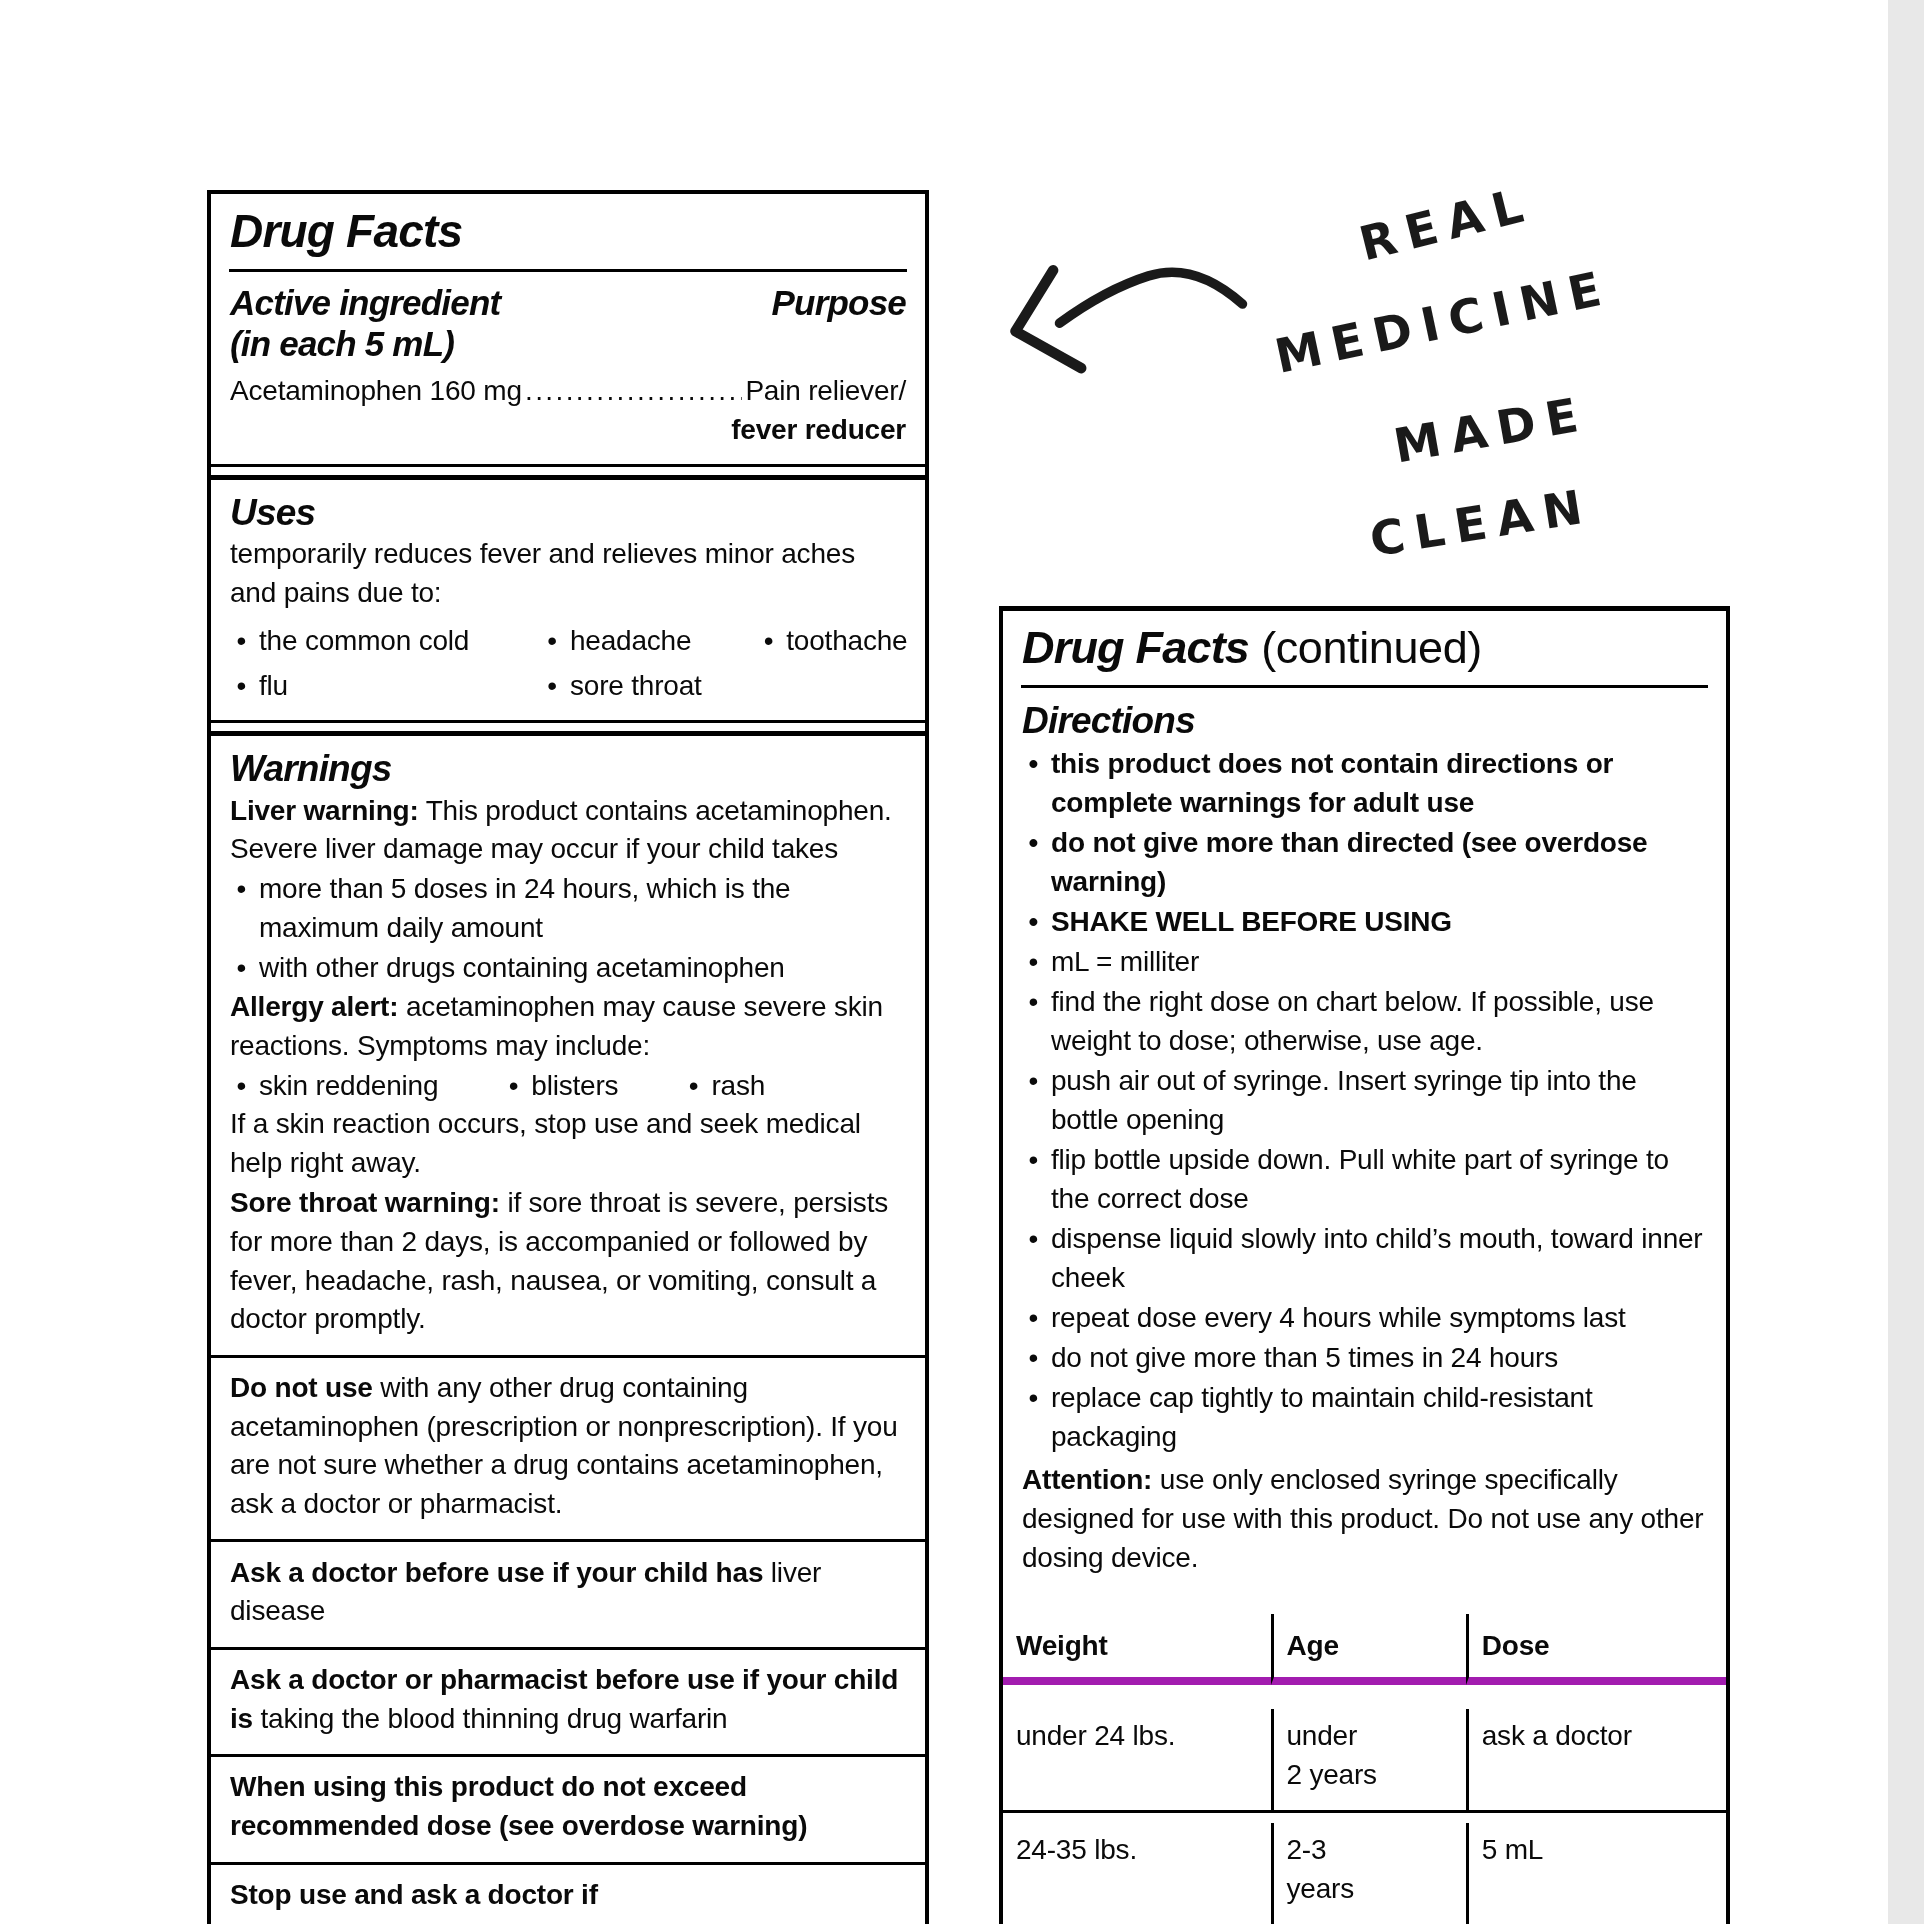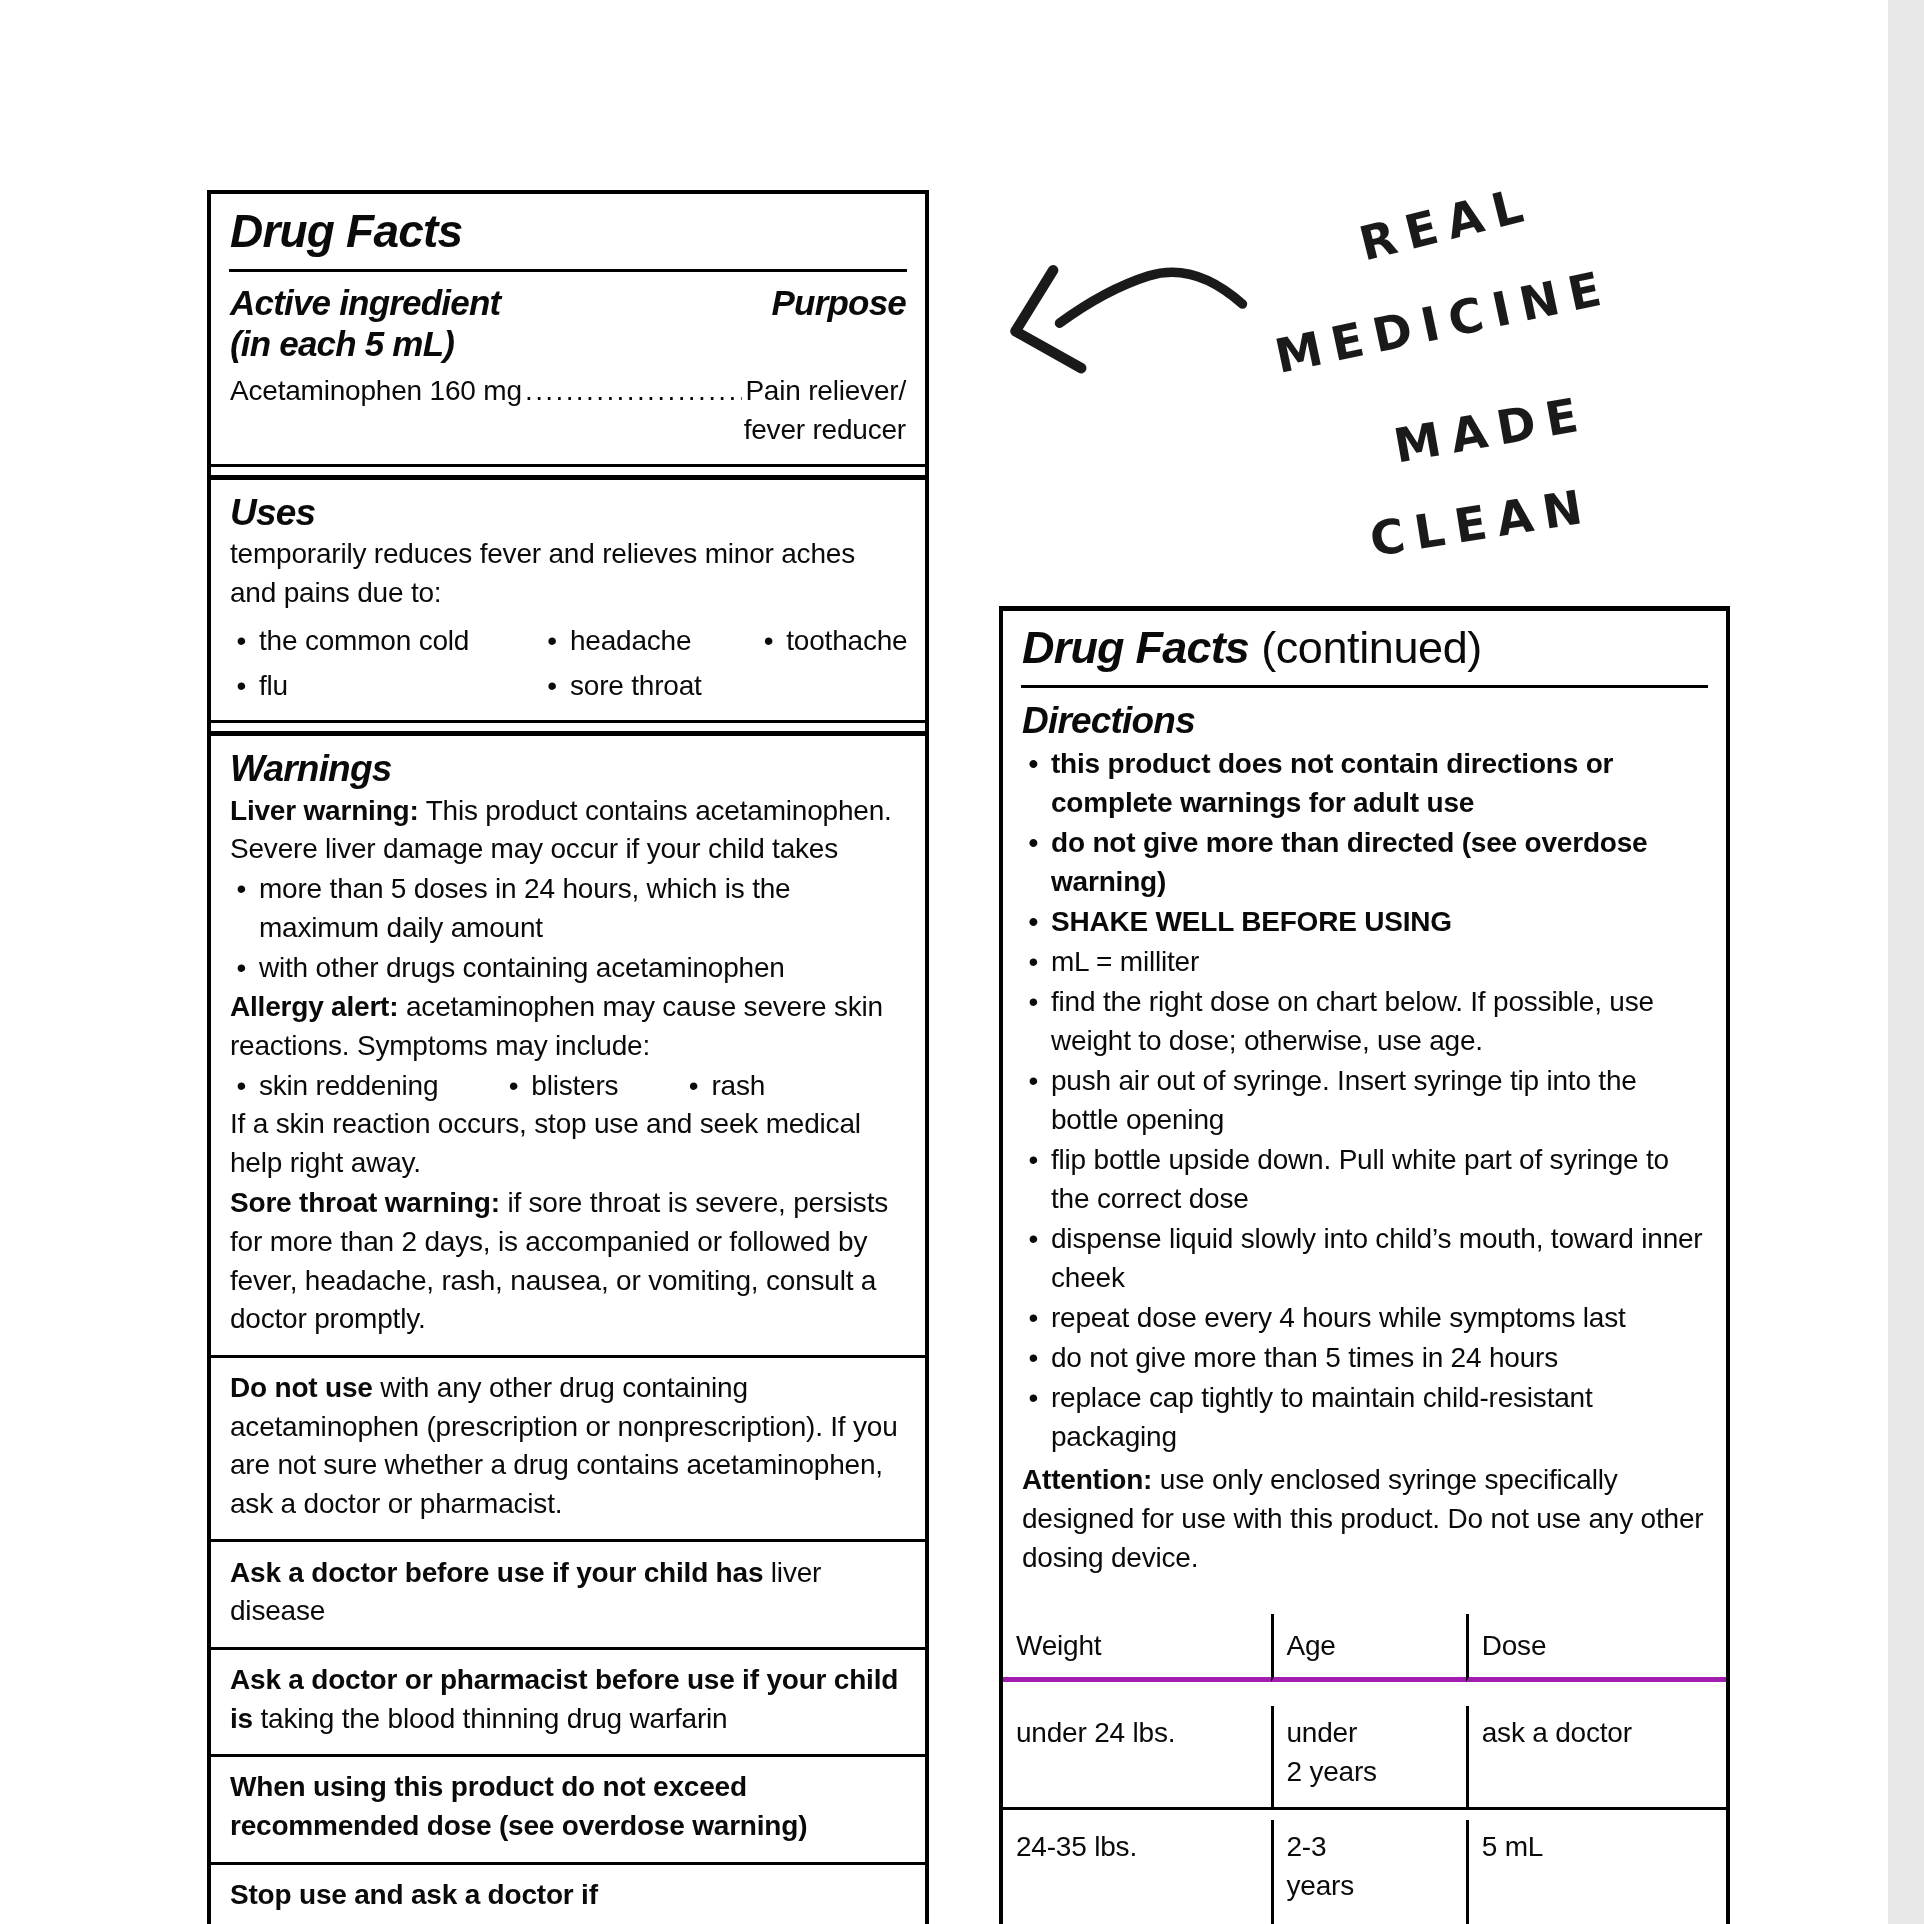--- a/index.html
+++ b/index.html
@@ -22,33 +22,33 @@
   .rbox:last-child{border-bottom-width:5.6px;}
   
   .hr-inset{height:0;border-top:3.2px solid #000;margin:3.2px 17.6px 0;}
   .rule{height:0;border-top:3.2px solid #000;}
   .sep{height:8px;border-top:3.2px solid #000;border-bottom:5.6px solid #000;}
   
   .ai-head-row{display:flex;justify-content:space-between;align-items:flex-start;}
   .ai-head{font-style:italic;font-weight:700;font-size:35px;line-height:1.15;letter-spacing:-0.8px;}
   .leader-row{display:flex;align-items:flex-end;margin-top:8px;}
   .leader-dots{flex:1;overflow:hidden;white-space:nowrap;letter-spacing:2.4px;margin:0 3.2px;}
-  .right-2line{text-align:right;}
+  .right-2line{text-align:right;font-weight:bold;}
   
   .li{position:relative;padding-left:29px;}
   .li::before{content:"•";position:absolute;left:6.4px;}
   .inline-lis{display:flex;gap:64px;flex-wrap:wrap;}
   .uses-grid{display:grid;grid-template-columns:46% 32% 22%;row-gap:6.4px;margin-top:9.6px;}
   .stack-lis .li{margin-top:1.6px;}
   
   p.doc{margin:0 0 1.6px 0;}
   
   .dose-table{display:grid;grid-template-columns:37% 27% 36%;margin-top:21px;}
   .dose-table .cell{padding:8px 13px 19px;box-sizing:border-box;white-space:pre-line;}
-  .dose-table .hcell{font-weight:400;border-bottom:5px solid #a21caf;padding-bottom:11.2px;padding-top:13px;}
+  .dose-table .hcell{font-weight:700;border-bottom:8px solid #a21caf;padding-bottom:11.2px;padding-top:13px;}
   .dose-table .c2,.dose-table .c3{border-left:3.2px solid #000;}
   .dose-table .r1{border-bottom:3.2px solid #000;padding-bottom:16px;margin-top:24px;}
   .dose-table .r2{padding-bottom:19px;margin-top:10px;}
   
   .tag-word{position:absolute;font-family:"DejaVu Sans",sans-serif;font-weight:700;
             font-size:47px;letter-spacing:10.4px;color:#1a1a1a;white-space:nowrap;}
   #tag-real    {left:1358px;top:196px;transform:rotate(-14deg);}
   #tag-medicine{left:1272px;top:294px;transform:rotate(-12deg);}
   #tag-made    {left:1393px;top:402px;transform:rotate(-10deg);}
   #tag-clean   {left:1369px;top:495px;transform:rotate(-9deg);}

